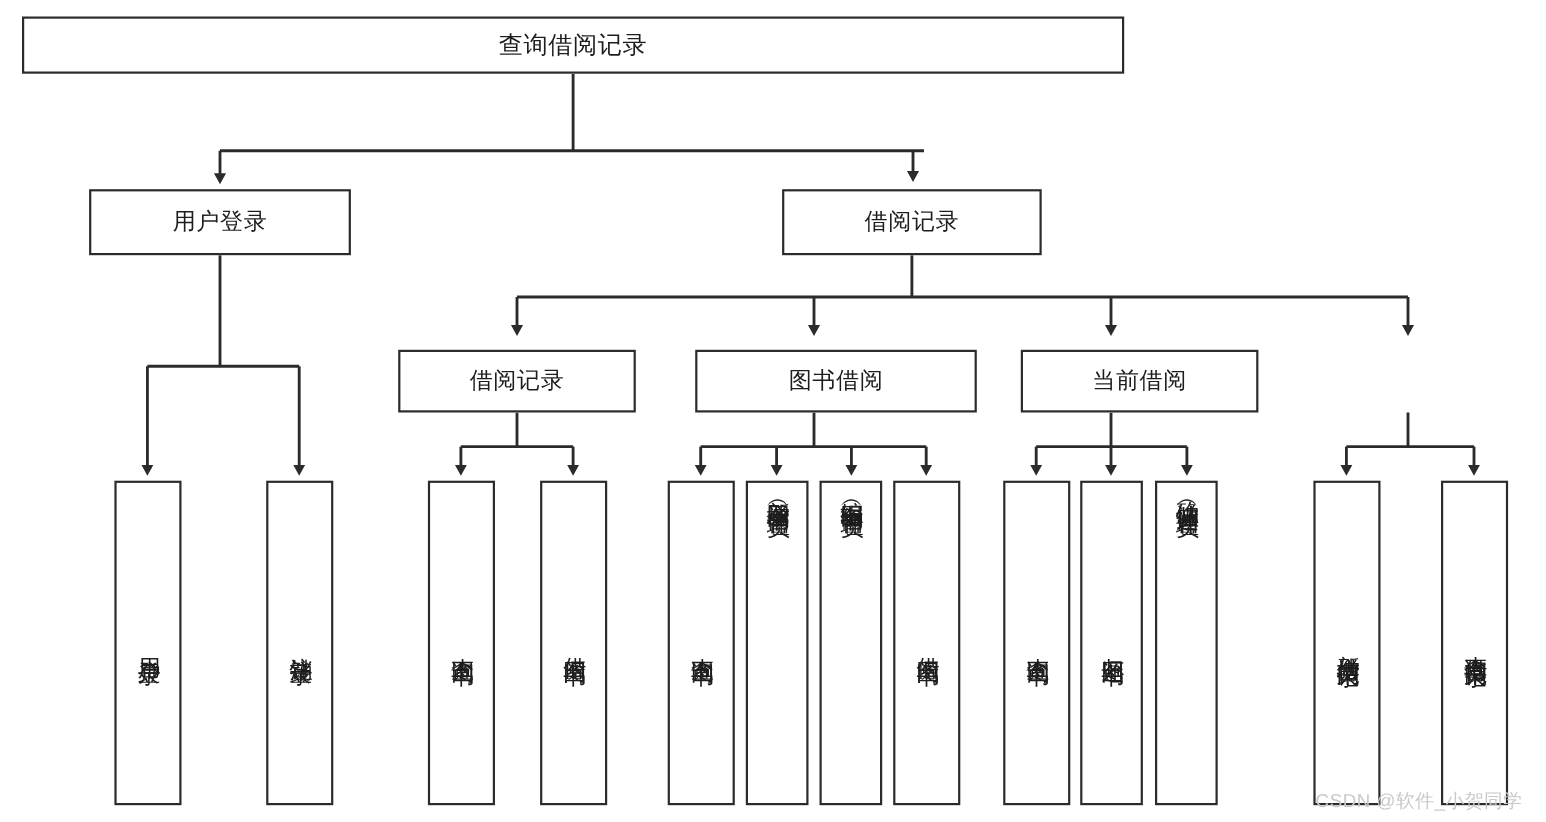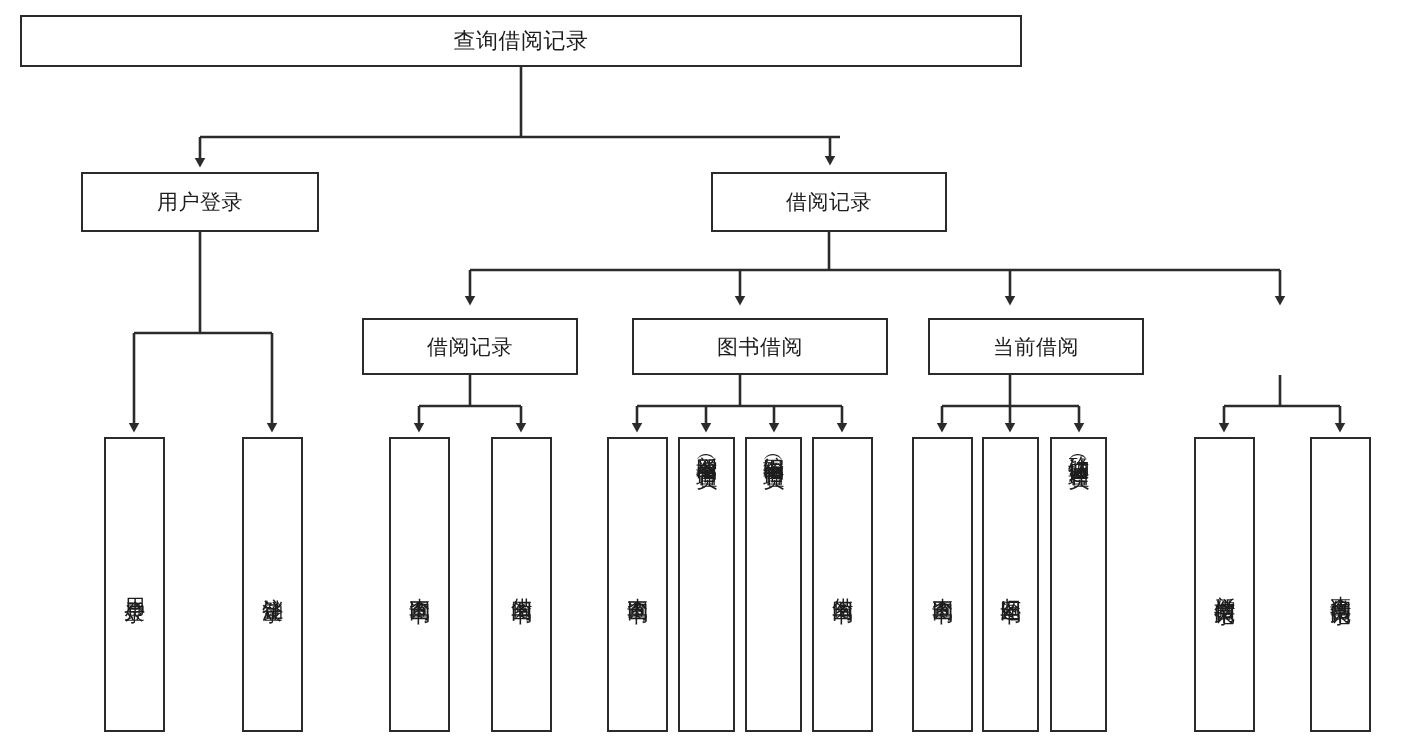--- a/index.html
+++ b/index.html
@@ -188,14 +188,15 @@
     <span class="label">确认归还（管理员）</span>
   </div>
 
   <div class="node leaf v-center" style="left:1194px; top:437px; width:61px; height:295px;">
     <span class="label">新增借阅记录</span>
   </div>
   <div class="node leaf v-center" style="left:1310px; top:437px; width:61px; height:295px;">
     <span class="label">查询借阅记录</span>
   </div>
 
+  <div class="watermark" style="left:1196px; top:717px;">CSDN @软件_小贺同学</div>
 
 </div>
 
 </body></html>

